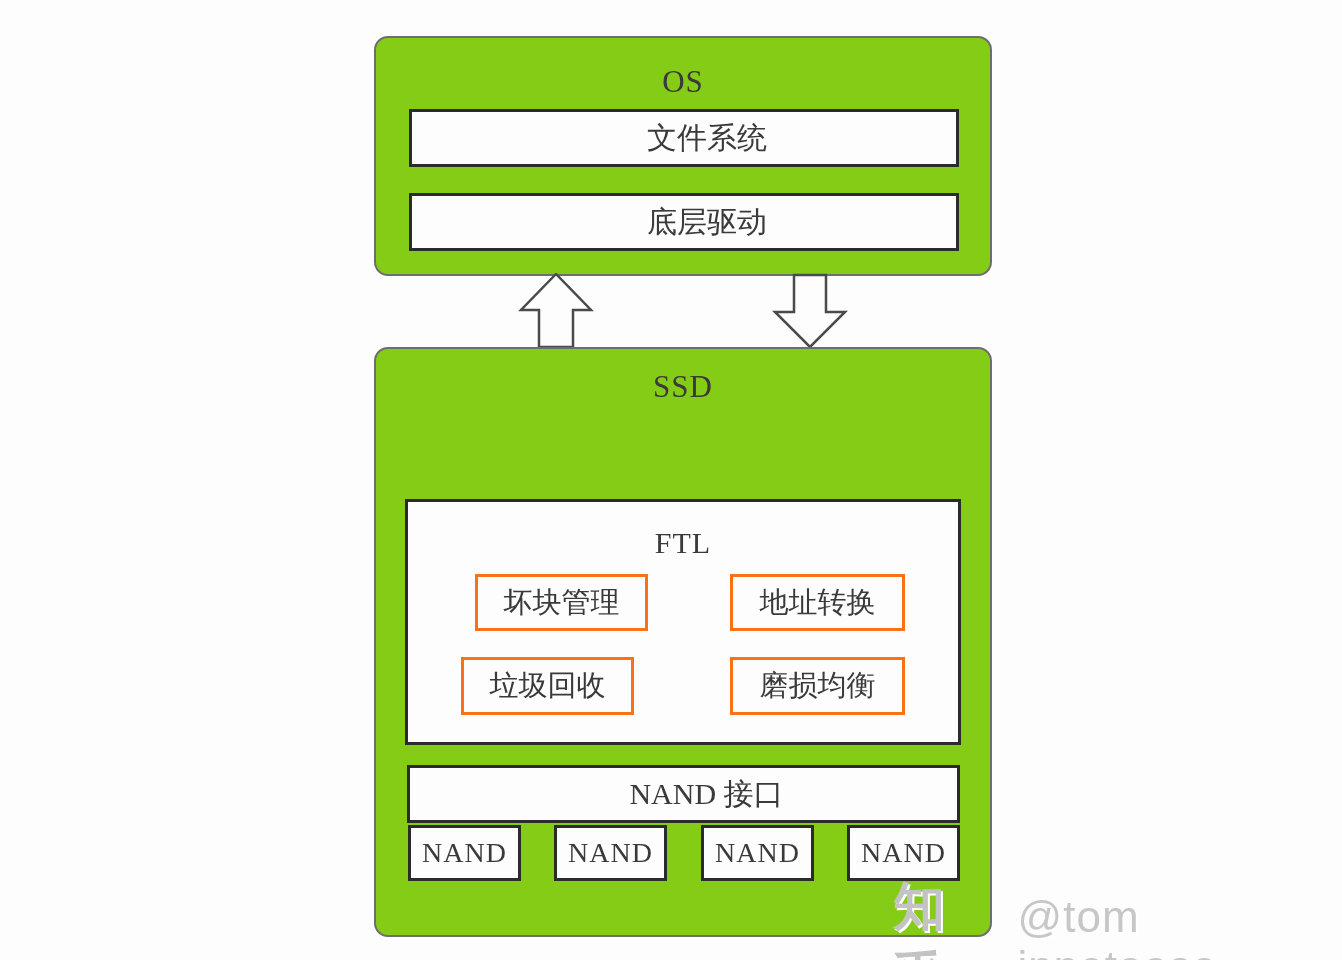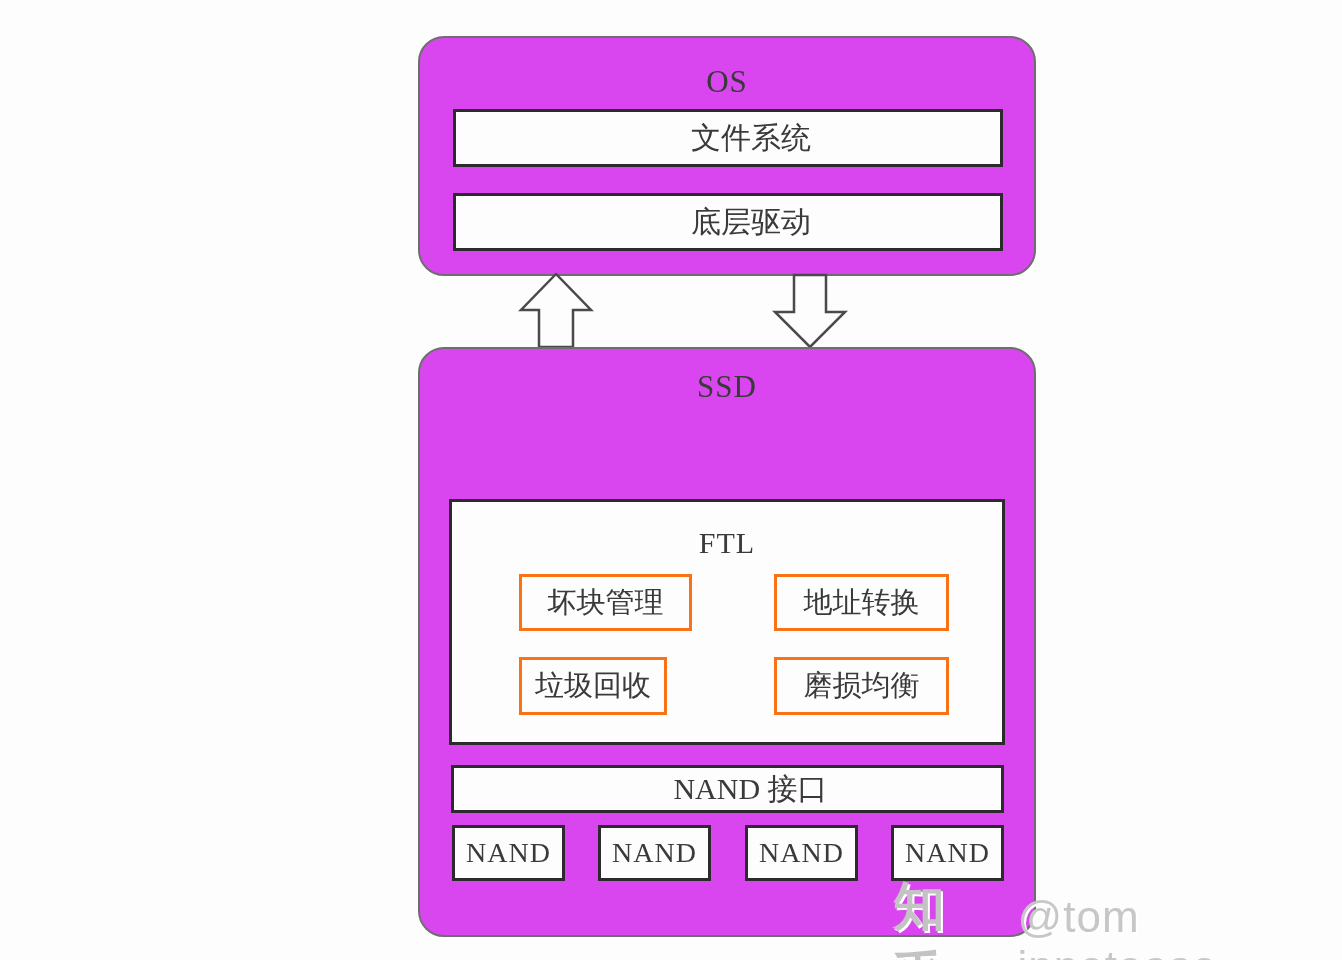--- a/index.html
+++ b/index.html
@@ -9,23 +9,22 @@
     width: 1342px;
     height: 960px;
     background: #fdfdfd;
     overflow: hidden;
     font-family: "Liberation Serif", "DejaVu Serif", serif;
     color: #333333;
   }
   .outer-box {
     position: absolute;
     border: 2px solid #6e6e6e;
-    border-radius: 26px;
-    background: #d946ef;
-    margin-left: 44px;
+    border-radius: 14px;
+    background: #84cc16;
   }
   .os-box   { left: 374px; top: 36px;  width: 618px; height: 240px; }
   .ssd-box  { left: 374px; top: 347px; width: 618px; height: 590px; }
   .box-title {
     position: absolute;
     left: 0; width: 100%;
     text-align: center;
     font-size: 31px;
     color: #3a3a3a;
     letter-spacing: 1px;
@@ -56,23 +55,23 @@
     border: 3px solid #f97316;
     background: #fdfdfd;
     display: flex;
     align-items: center;
     justify-content: center;
     font-size: 29px;
     color: #3a3a3a;
   }
   .mod-1 { left: 67px;  top: 72px;  width: 173px; height: 57px; }
   .mod-2 { left: 322px; top: 72px;  width: 175px; height: 57px; }
-  .mod-3 { left: 67px;  top: 155px; width: 148px; height: 58px; }
+  .mod-3 { left: 53px;  top: 155px; width: 173px; height: 58px; }
   .mod-4 { left: 322px; top: 155px; width: 175px; height: 58px; }
-  .bar-nandif { left: 31px; top: 416px; width: 553px; height: 48px; }
+  .bar-nandif { left: 31px; top: 416px; width: 553px; height: 58px; }
   .nand-chip {
     position: absolute;
     top: 476px;
     width: 113px; height: 56px;
     border: 3px solid #2b2b2b;
     background: #fdfdfd;
     display: flex;
     align-items: center;
     justify-content: center;
     font-size: 28px;

